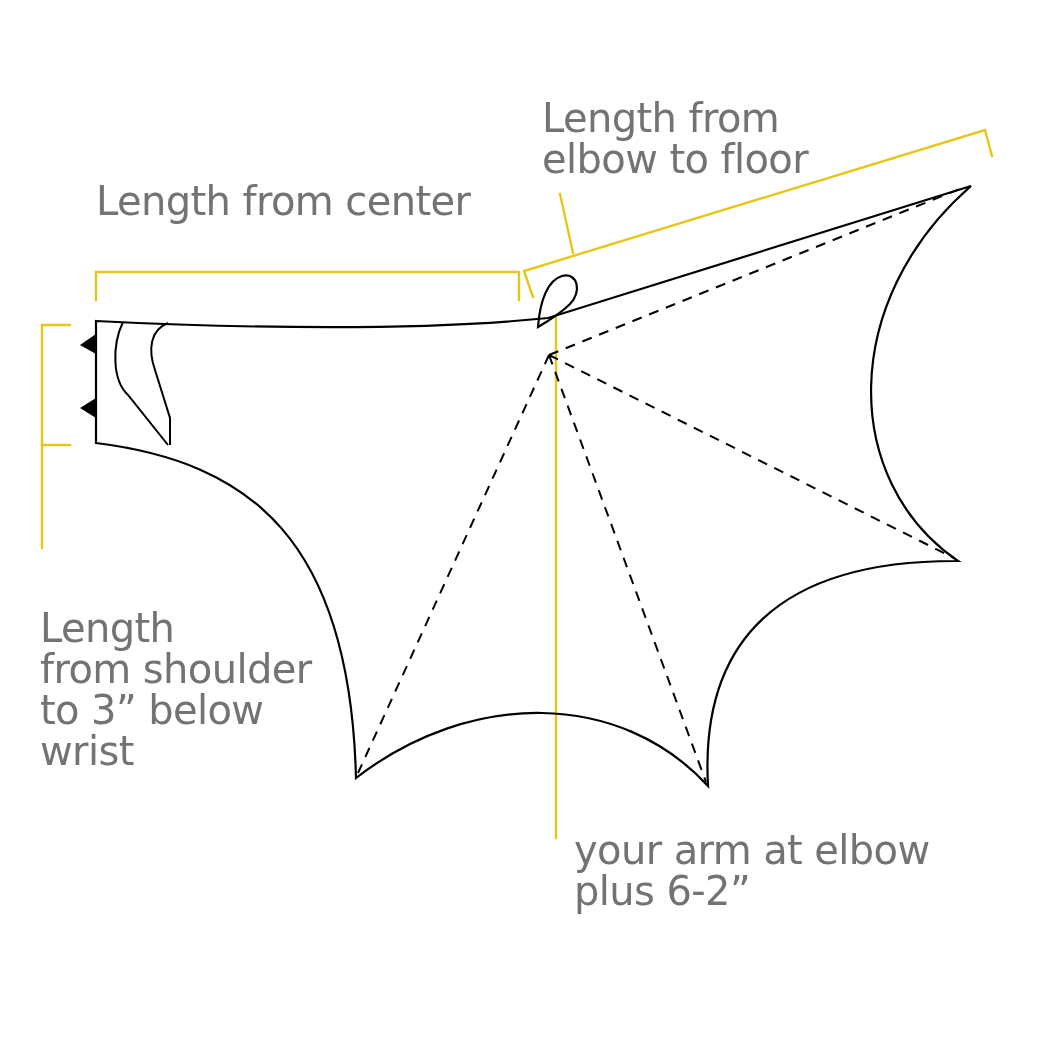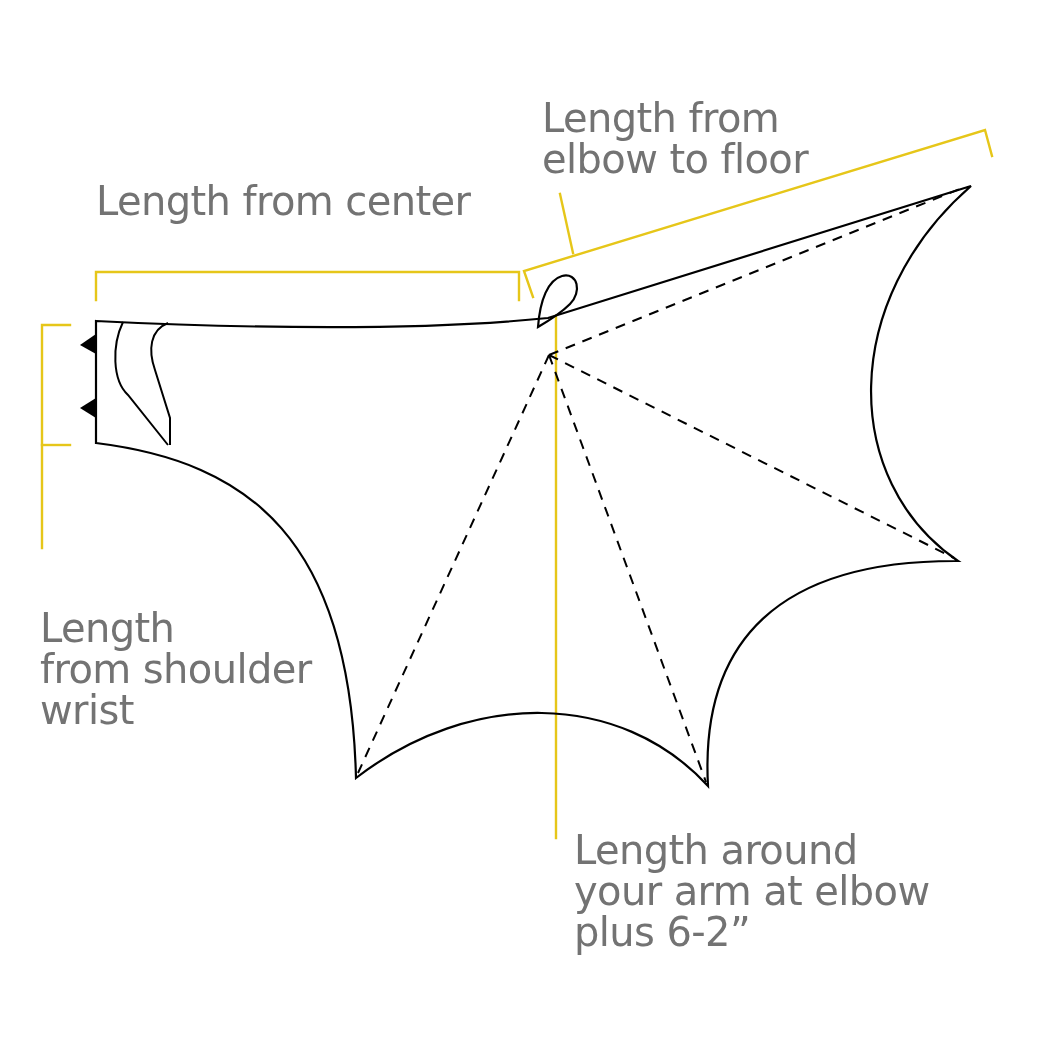--- a/index.html
+++ b/index.html
@@ -76,22 +76,22 @@
     <span>elbow to floor</span>
   </div>
 
   <div class="label lbl-neck-wrist">
     <span>Length from center</span>
   </div>
 
   <div class="label lbl-shoulder">
     <span>Length</span>
     <span>from shoulder</span>
+    <span>to 3” below</span>
     <span>wrist</span>
   </div>
 
   <div class="label lbl-arm">
-    <span>Length around</span>
     <span>your arm at elbow</span>
     <span>plus 6-2”</span>
   </div>
 
 </div>
 
 </body></html>

